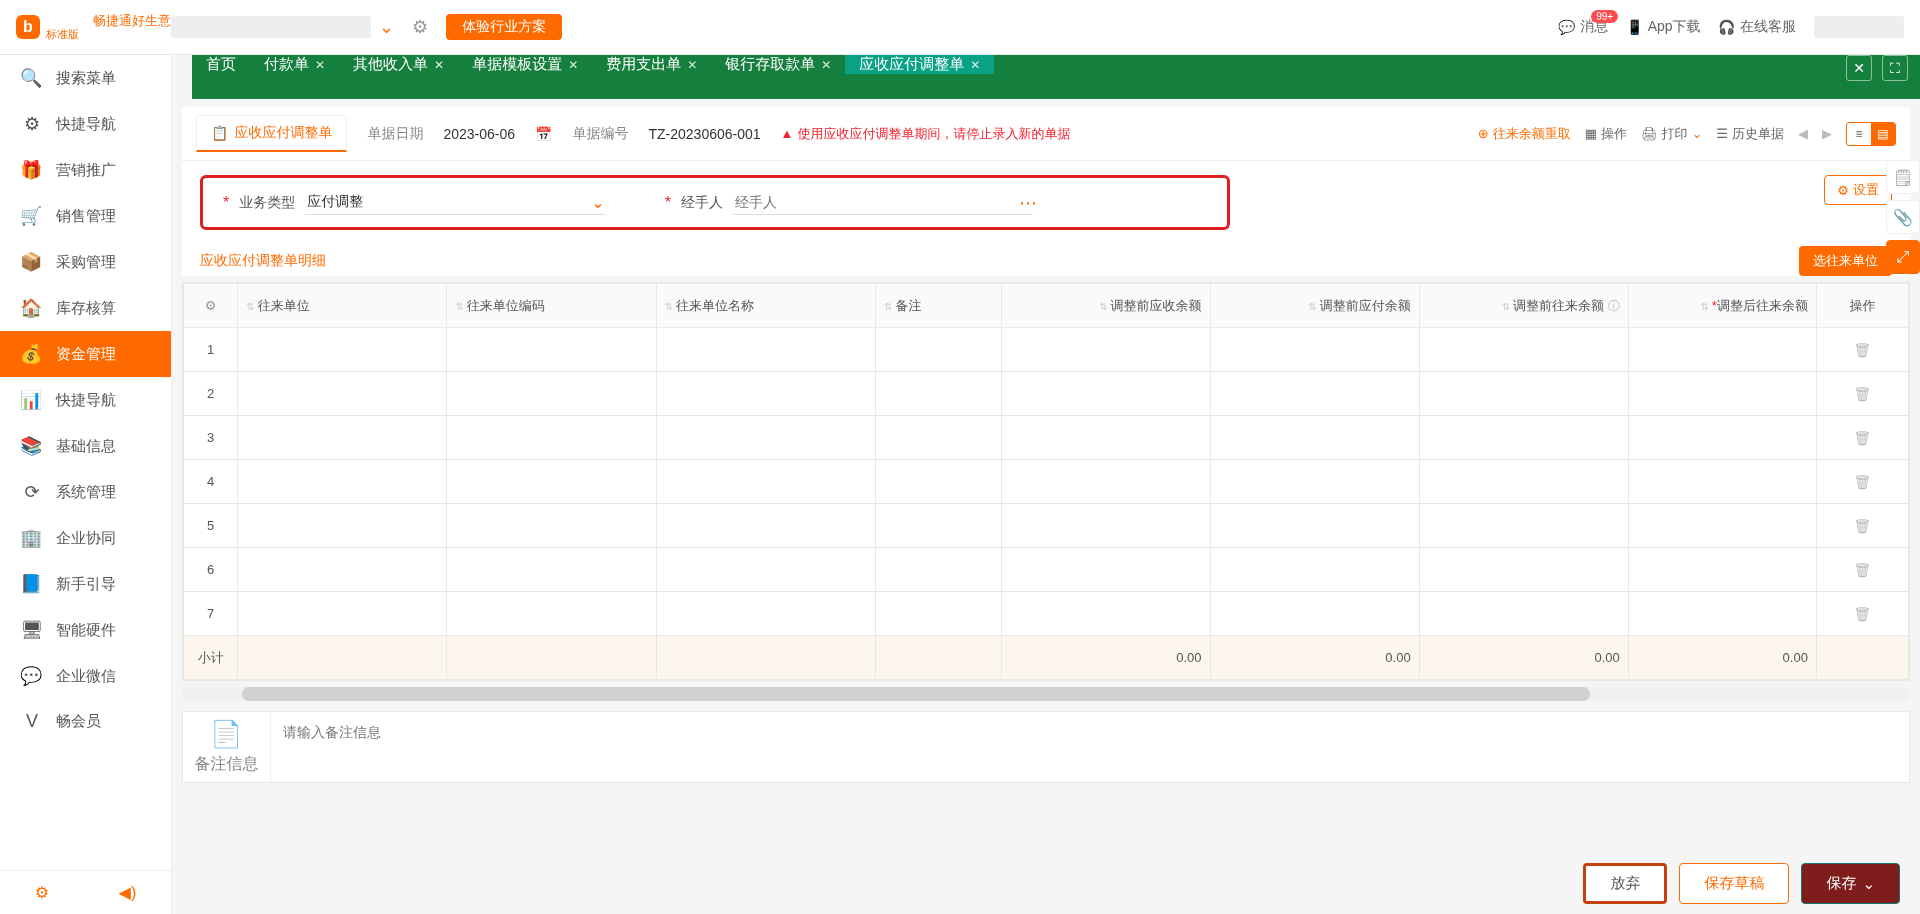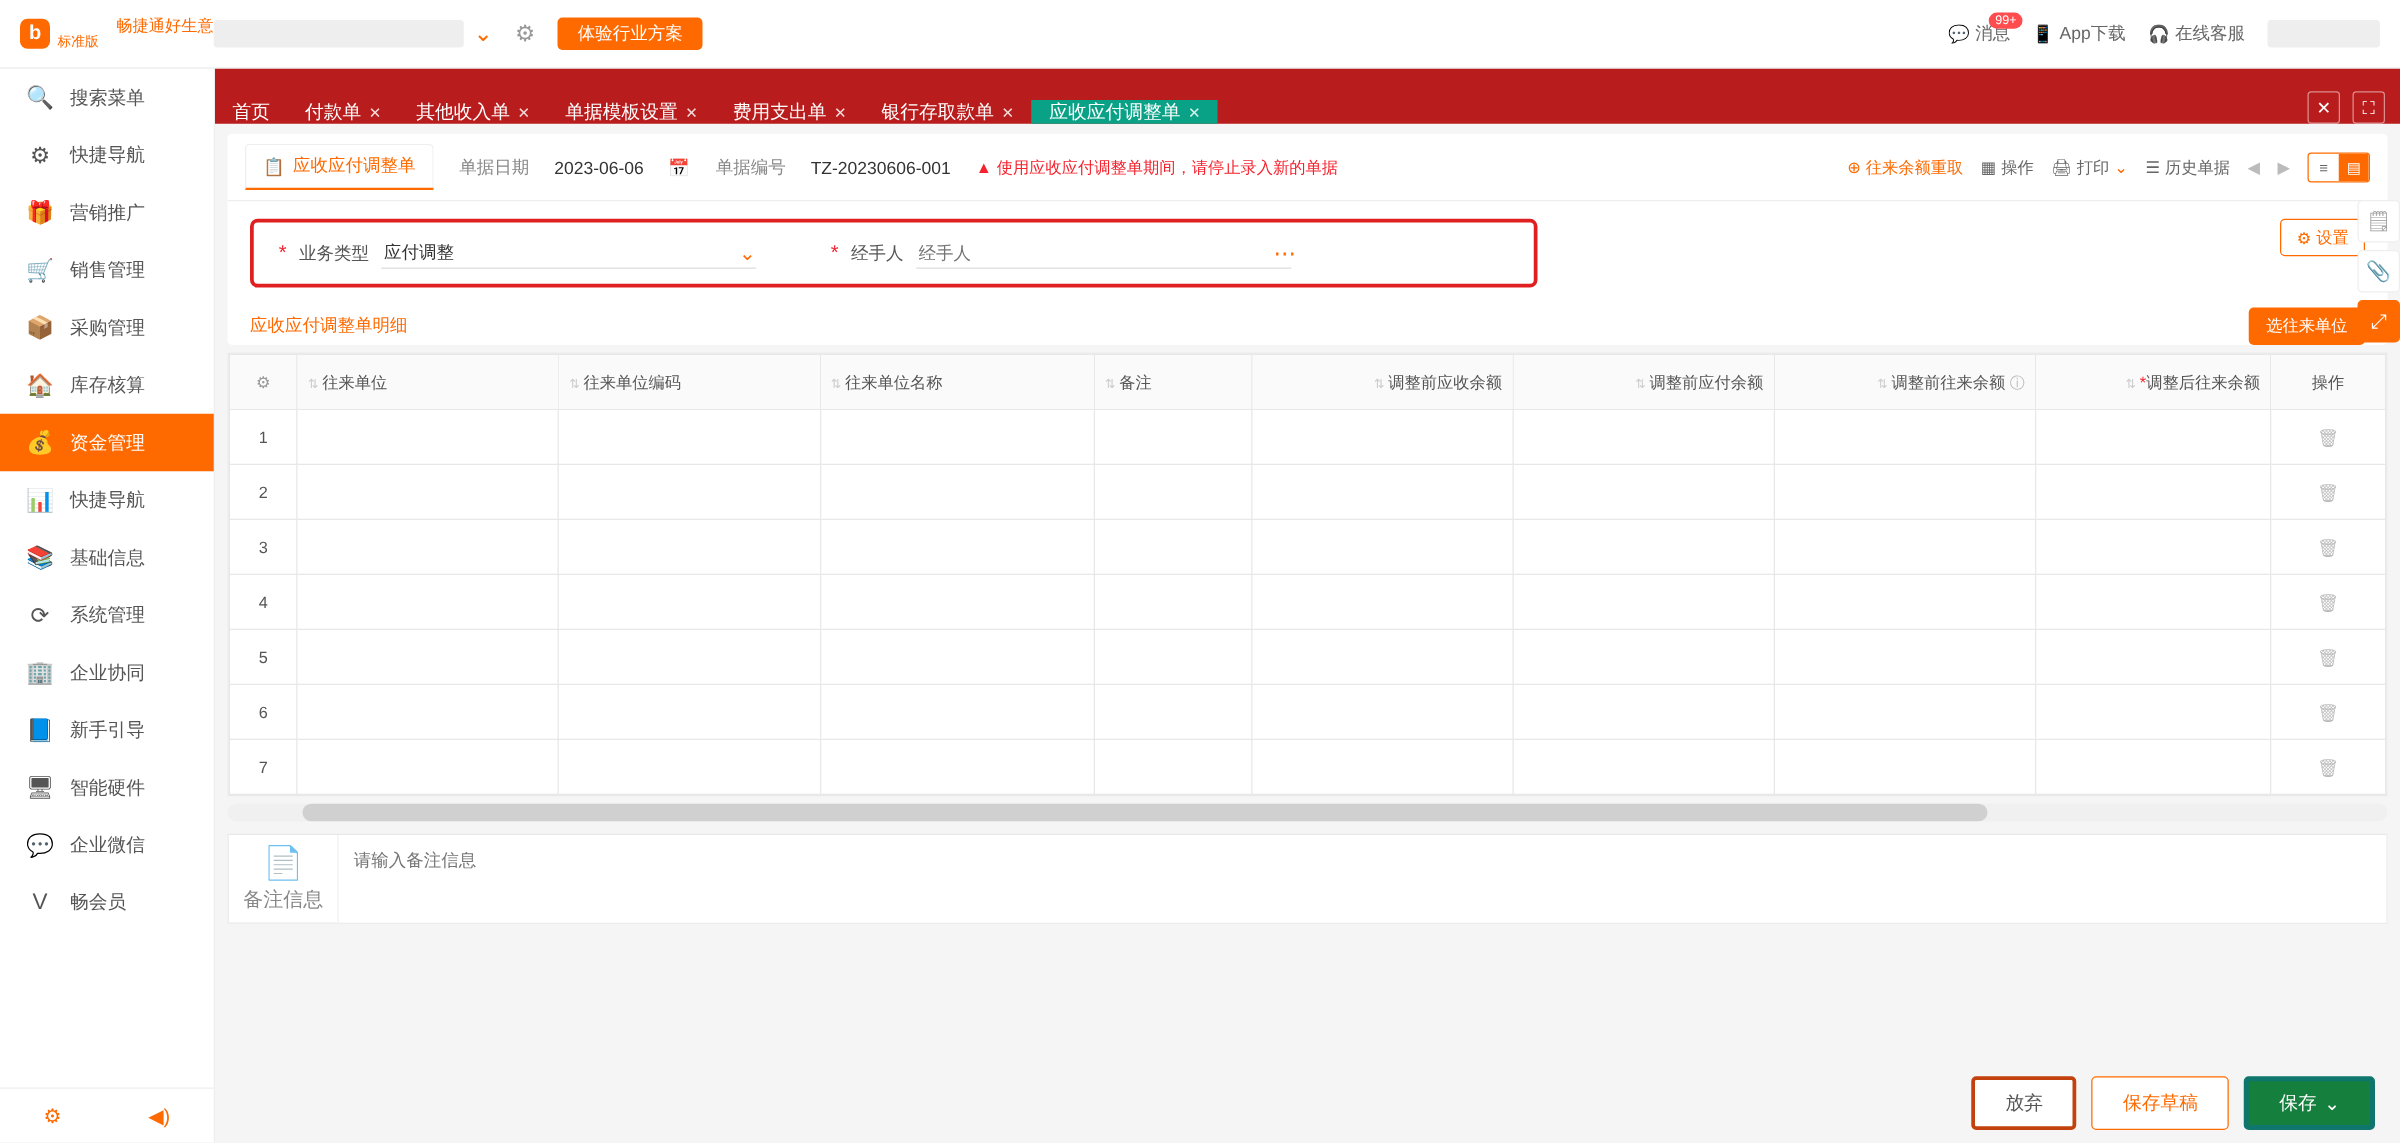--- a/index.html
+++ b/index.html
@@ -24,21 +24,21 @@
 
 
 .sidebar { position: absolute; left: 0; top: 55px; width: 172px; height: 859px; background: #fff; border-right: 1px solid #eee; }
 .side-item { display: flex; align-items: center; gap: 14px; padding: 12px 22px; color: #555; font-size: 15px; cursor: pointer; }
 .side-item.active { background: #ff6a00; color: #fff; }
 .side-icon { width: 20px; display: flex; justify-content: center; font-size: 18px; }
 .sidebar-footer { position: absolute; bottom: 0; left: 0; right: 0; height: 44px; display: flex; align-items: center; justify-content: space-around; border-top: 1px solid #eee; color: #ff6a00; font-size: 16px; }
 
 
 .main { position: absolute; left: 172px; top: 55px; right: 0; bottom: 0; background: #f5f5f5; }
-.tabs-bar { height: 44px; background: #b91c1c; display: flex; align-items: flex-end; color: #fff; font-size: 15px; }
+.tabs-bar { height: 44px; background: #15803d; display: flex; align-items: flex-start; color: #fff; font-size: 15px; margin-left: 20px; }
 .tab { padding: 0 14px; display: flex; align-items: center; gap: 6px; cursor: pointer; position: relative; }
 .tab.active { background: #0aa287; }
 .tab-close { font-size: 12px; opacity: 0.85; }
 .tabs-right { margin-left: auto; display: flex; align-items: center; gap: 10px; padding-right: 12px; }
 .tabs-right .icn { width: 26px; height: 26px; border: 1px solid rgba(255,255,255,0.5); border-radius: 3px; display: flex; align-items: center; justify-content: center; font-size: 14px; cursor: pointer; }
 
 
 .sec-bar { background: #fff; margin: 8px 10px 0 10px; border-radius: 4px; padding: 0; }
 .sec-row1 { display: flex; align-items: center; padding: 8px 14px; border-bottom: 1px solid #eee; gap: 20px; font-size: 14px; color: #555; }
 .doc-title-tab { border: 1px solid #eee; border-bottom: 2px solid #ff6a00; padding: 8px 14px; color: #ff6a00; display: flex; align-items: center; gap: 6px; border-radius: 4px 4px 0 0; }
@@ -89,21 +89,21 @@
 .remarks-left { width: 88px; display: flex; flex-direction: column; align-items: center; justify-content: center; gap: 4px; color: #1abc9c; border-right: 1px solid #eee; }
 .remarks-left .ricn { font-size: 26px; }
 .remarks-left .rtxt { font-size: 16px; color: #888; }
 .remarks-input { flex: 1; border: none; padding: 12px; font-size: 14px; outline: none; color: #999; resize: none; }
 
 
 .footer-btns { position: absolute; bottom: 10px; right: 20px; display: flex; gap: 12px; }
 .btn { padding: 8px 24px; border-radius: 4px; font-size: 15px; cursor: pointer; }
 .btn-ghost { background: #fff; border: 3px solid #c2410c; color: #555; }
 .btn-outline { background: #fff; border: 1px solid #ff6a00; color: #ff6a00; }
-.btn-primary { background: #15803d; border: 4px solid #0f766e; color: #fff; display: flex; align-items: center; gap: 6px; }
+.btn-primary { background: #7f1d1d; border: 1px solid #0f766e; color: #fff; display: flex; align-items: center; gap: 6px; }
 
 
 .right-rail { position: absolute; right: 0; top: 160px; width: 34px; display: flex; flex-direction: column; gap: 6px; }
 .rail-item { width: 34px; height: 34px; background: #fff; border: 1px solid #eee; border-radius: 4px; display: flex; align-items: center; justify-content: center; color: #999; font-size: 16px; cursor: pointer; }
 .rail-item.on { background: #ff6a00; color: #fff; border-color: #ff6a00; }
 </style>
 </head>
 <body>
 
 <div class="top-header">
@@ -419,20 +419,32 @@
             <td></td>
             <td></td>
             <td></td>
             <td></td>
             <td class="col-amt"></td>
             <td class="col-amt"></td>
             <td class="col-amt"></td>
             <td class="col-amt"></td>
             <td class="col-act"><span class="del-ic">🗑</span></td>
           </tr>
+          <tr class="subtotal-row">
+            <td class="col-idx">小计</td>
+            <td></td>
+            <td></td>
+            <td></td>
+            <td></td>
+            <td class="col-amt">0.00</td>
+            <td class="col-amt">0.00</td>
+            <td class="col-amt">0.00</td>
+            <td class="col-amt">0.00</td>
+            <td class="col-act"></td>
+          </tr>
         </tbody>
     </table>
   </div>
   <div class="hscroll">
     <div class="hscroll-thumb"></div>
   </div>
 
   <div class="remarks">
     <div class="remarks-left">
       <span class="ricn">📄</span>

